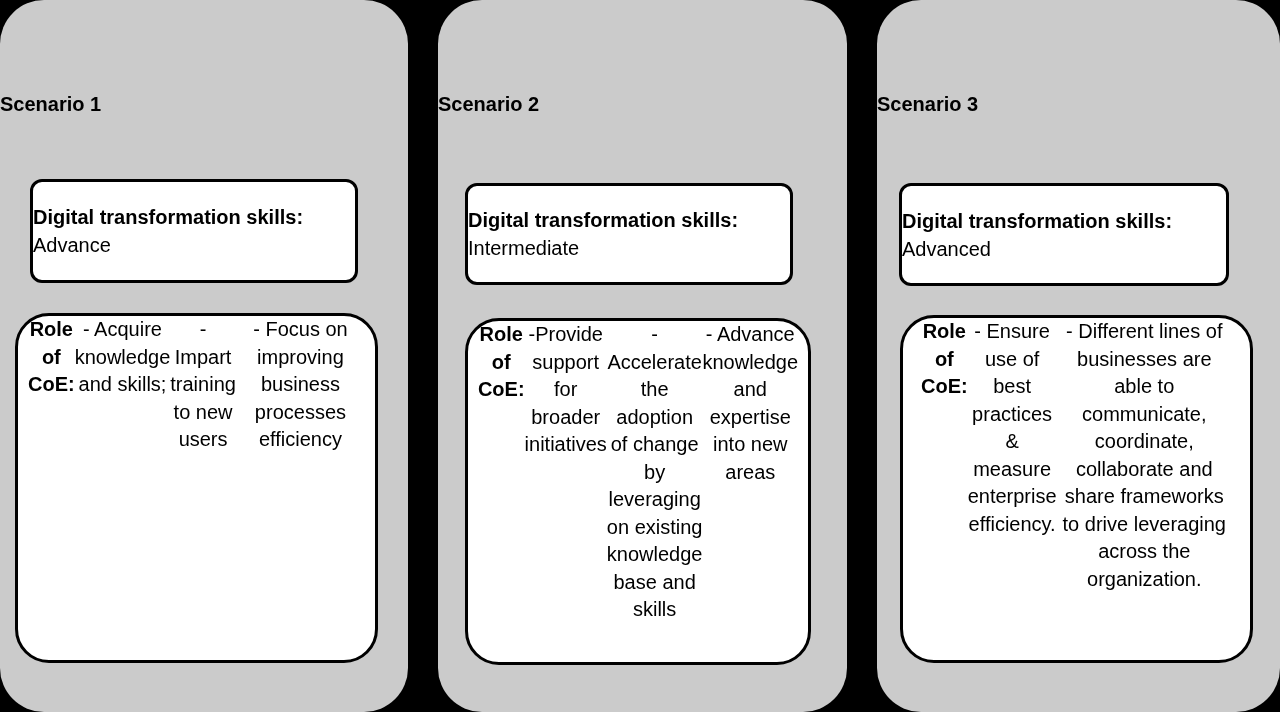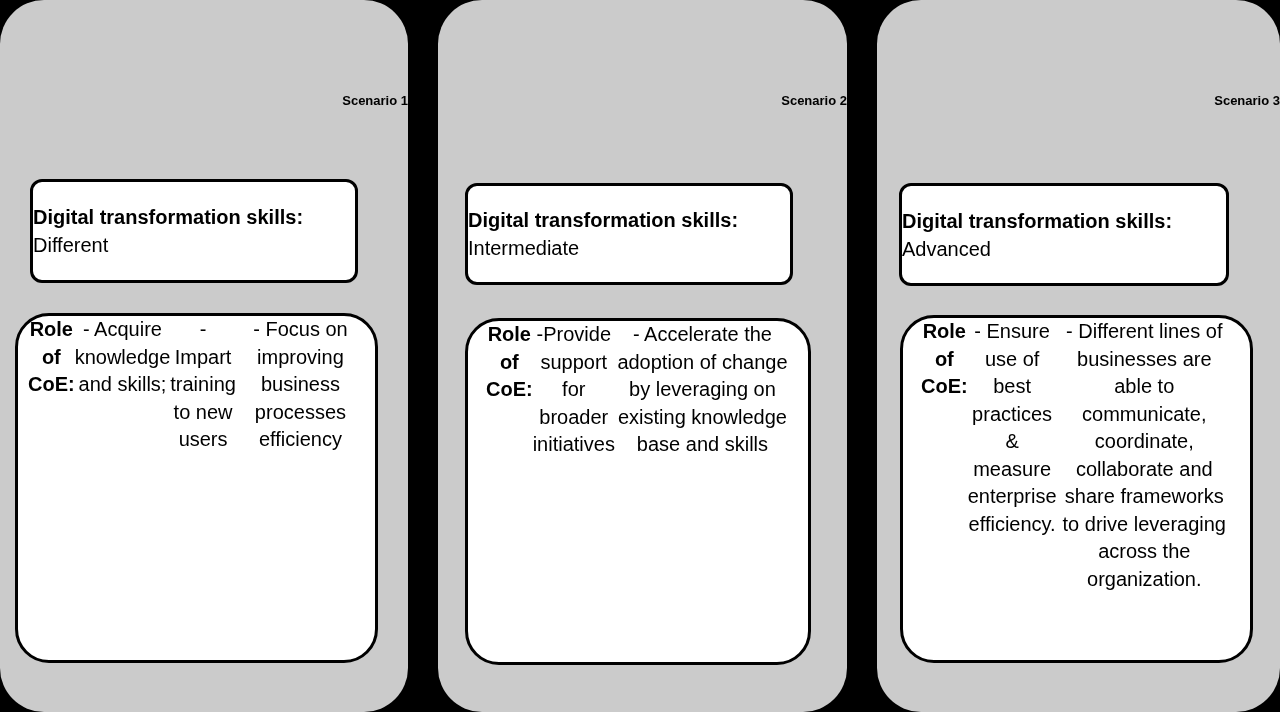--- a/index.html
+++ b/index.html
@@ -2,56 +2,57 @@
 <html><head>
   <meta charset="utf-8">
   <style>
     html, body { margin:0; padding:0; }
     body { width:1280px; height:712px; background:#000; position:relative; overflow:hidden;
            font-family: "Liberation Sans", "DejaVu Sans", sans-serif; color:#000; }
     .panel { position:absolute; background:#cbcbcb; border-radius:44px; }
     .p1 { left:0; top:0; width:408px; height:712px; }
     .p2 { left:438px; top:0; width:409px; height:712px; }
     .p3 { left:877px; top:0; width:403px; height:712px; }
-    .title { position:absolute; left:0; right:0; top:93px; text-align:right; font-weight:bold; font-size:13px;padding-left:33px; }
+    .title { position:absolute; left:0; right:0; top:93px; text-align:left; font-weight:bold; font-size:20px; }
     .skills { position:absolute; background:#fff; border:3px solid #000; border-radius:12px; box-sizing:border-box;
               font-size:20px; line-height:28px; display:flex; flex-direction:column; justify-content:center; }
     .skills .lbl { font-weight:bold; }
     .role { position:absolute; background:#fff; border:3px solid #000; border-radius:34px; box-sizing:border-box;
             text-align:center; font-size:20px; line-height:27.5px; display:flex; flex-direction:row; justify-content:center; padding:0 10px; }
     .role .lbl { font-weight:bold; margin-bottom:4px; }
     .role .item { margin-bottom:8px; }
   </style>
 </head>
 <body>
 
 <div class="panel p1">
   <div class="title">Scenario 1</div>
   <div class="skills" style="left:30px; top:179px; width:328px; height:104px;">
     <div class="lbl">Digital transformation skills:</div>
-    <div>Different</div>
+    <div>Advance</div>
   </div>
   <div class="role" style="left:15px; top:313px; width:363px; height:350px;">
     <div class="lbl">Role of CoE:</div>
     <div class="item">- Acquire knowledge and skills;</div>
     <div class="item">- Impart training to new users</div>
     <div class="item" style="padding:0 16px;">- Focus on improving business processes efficiency</div>
   </div>
 </div>
 
 <div class="panel p2">
   <div class="title">Scenario 2</div>
   <div class="skills" style="left:27px; top:183px; width:328px; height:102px;">
     <div class="lbl">Digital transformation skills:</div>
     <div>Intermediate</div>
   </div>
   <div class="role" style="left:27px; top:318px; width:346px; height:347px; padding:0 18px;">
     <div class="lbl">Role of CoE:</div>
     <div class="item">-Provide support for broader initiatives</div>
     <div class="item">- Accelerate the adoption of change by leveraging on existing knowledge base and skills</div>
+    <div class="item">- Advance knowledge and expertise into new areas</div>
   </div>
 </div>
 
 <div class="panel p3">
   <div class="title">Scenario 3</div>
   <div class="skills" style="left:22px; top:183px; width:330px; height:103px;">
     <div class="lbl">Digital transformation skills:</div>
     <div>Advanced</div>
   </div>
   <div class="role" style="left:23px; top:315px; width:353px; height:348px; padding:0 18px;">

